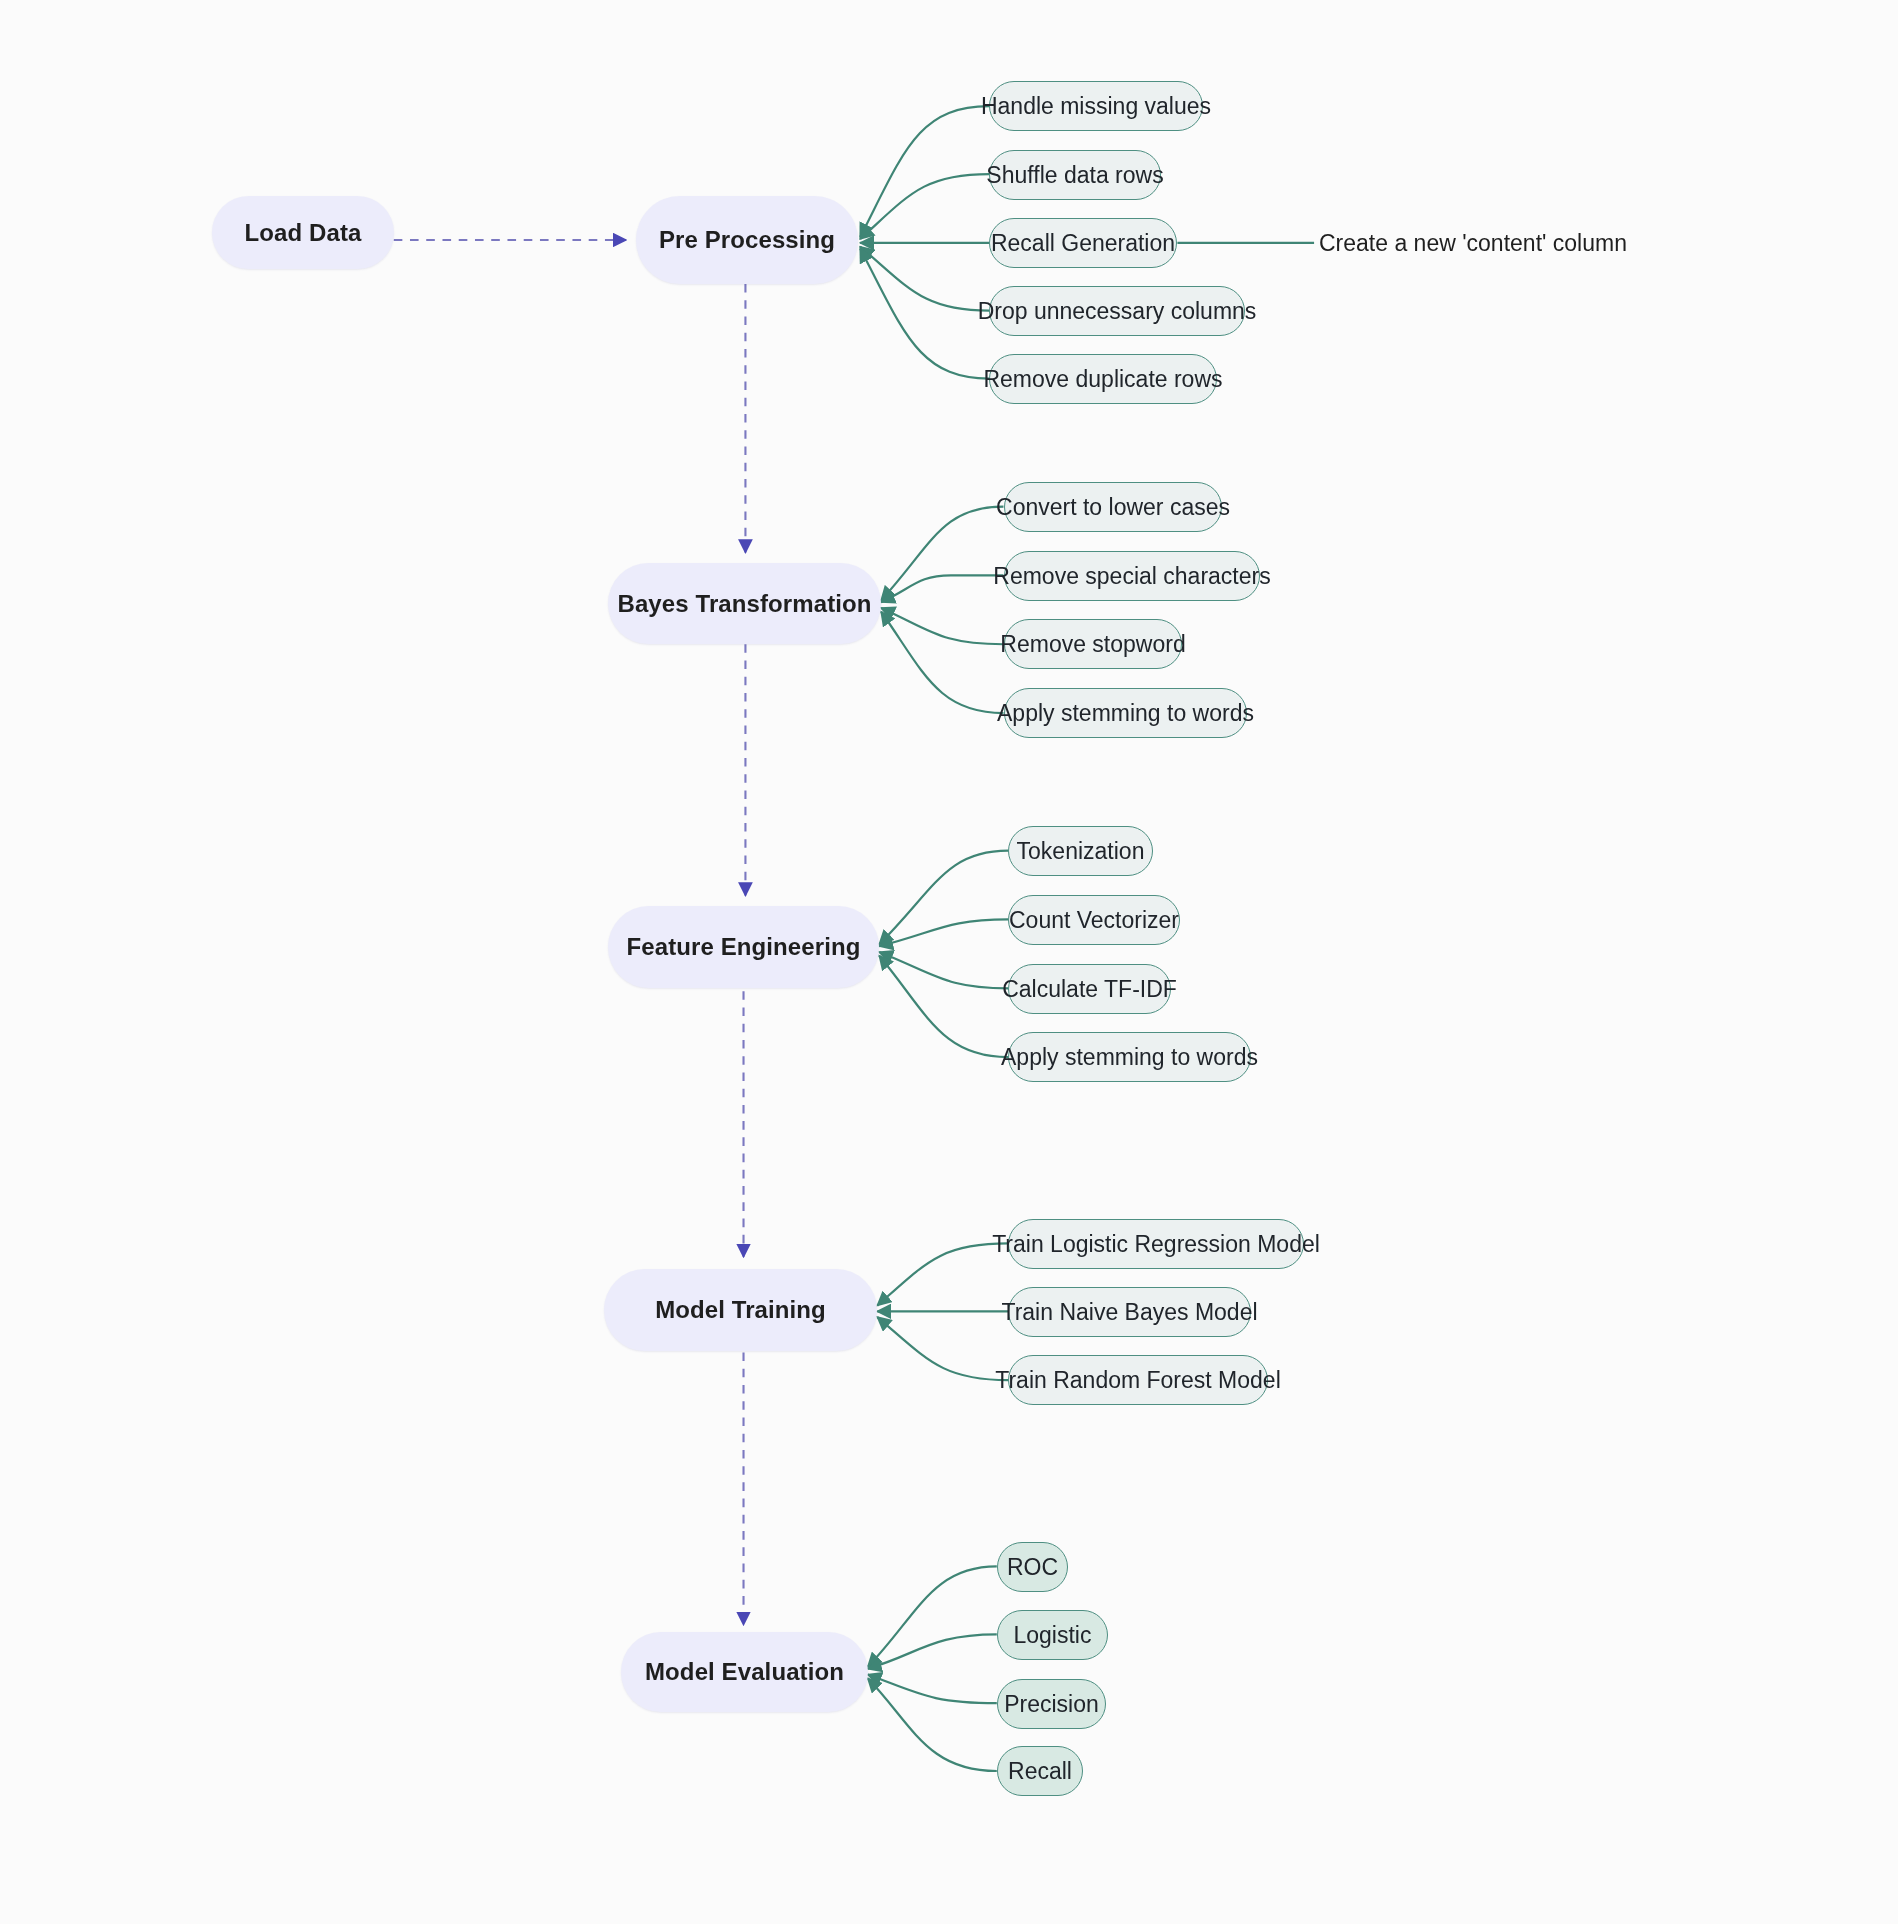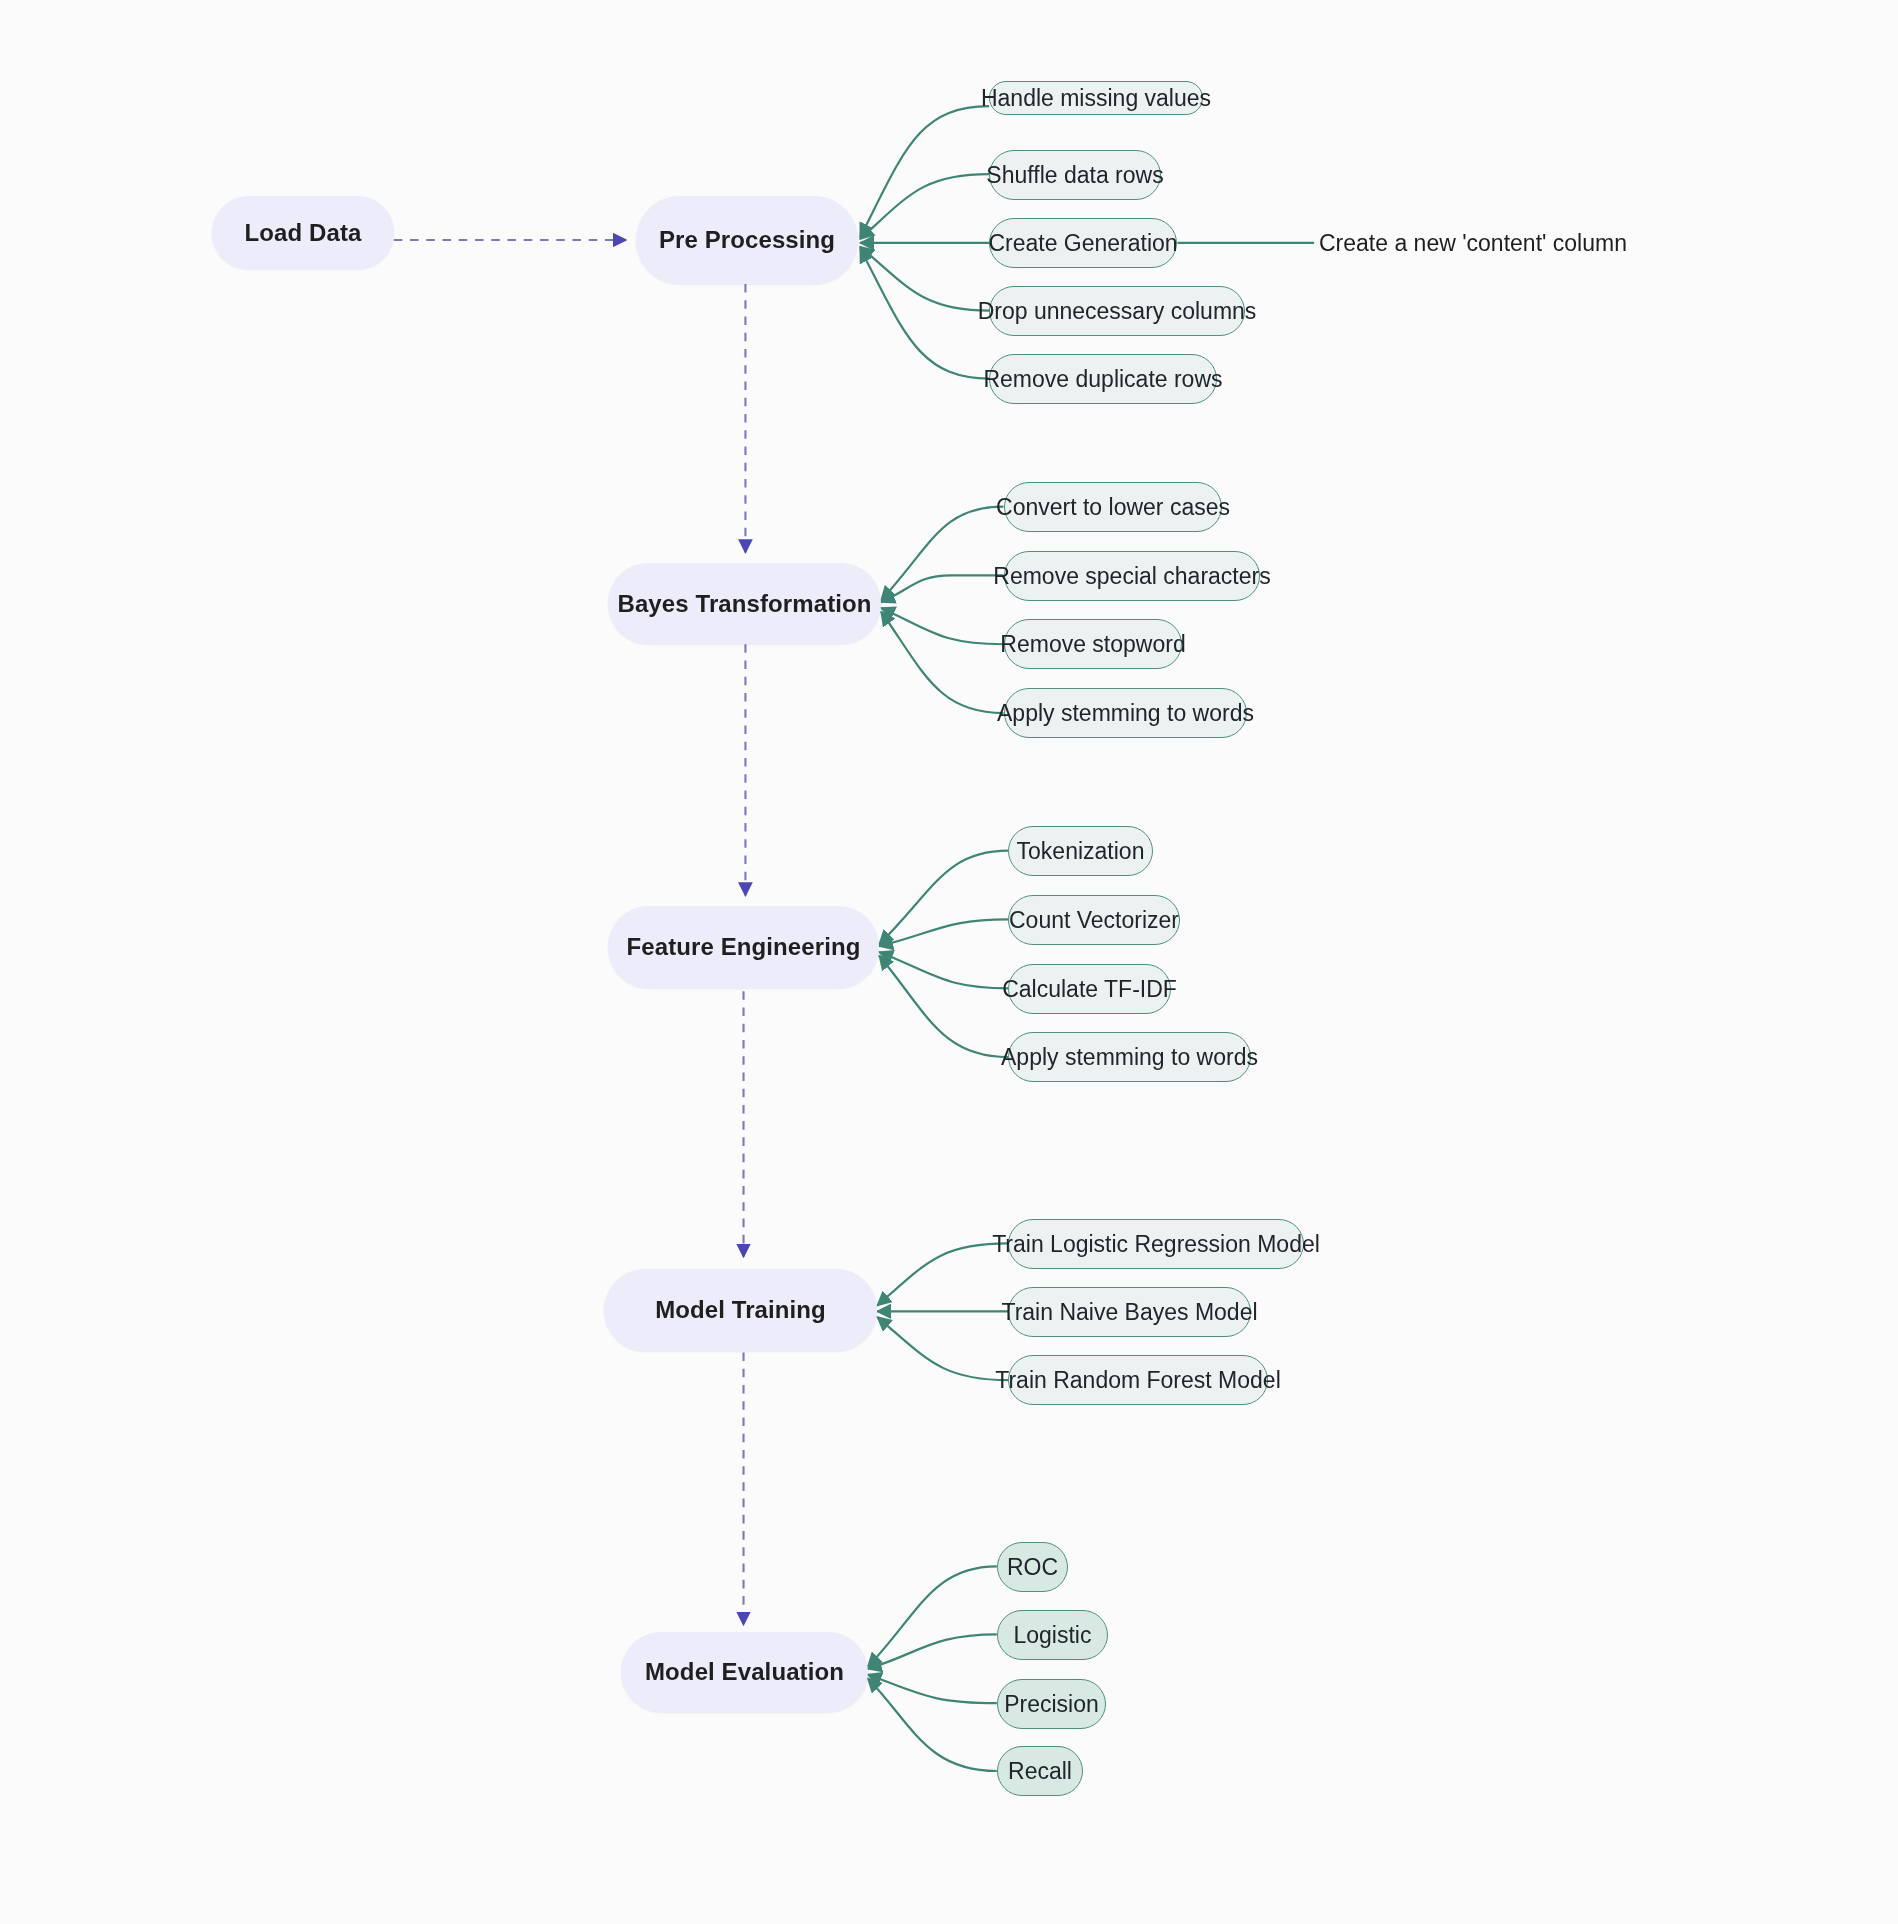--- a/index.html
+++ b/index.html
@@ -147,28 +147,28 @@
   </div>
 
   <div class="node stage" style="left:604px; top:1269px; width:273px; height:82px;">
     <span>Model Training</span>
   </div>
 
   <div class="node stage" style="left:621px; top:1632px; width:247px; height:80px;">
     <span>Model Evaluation</span>
   </div>
 
-  <div class="node leaf" style="left:989px; top:81px; width:214px; height:34px;">
+  <div class="node leaf" style="left:989px; top:81px; width:214px; height:50px;">
     <span>Handle missing values</span>
   </div>
   <div class="node leaf" style="left:989px; top:150px; width:172px; height:50px;">
     <span>Shuffle data rows</span>
   </div>
   <div class="node leaf" style="left:989px; top:218px; width:188px; height:50px;">
-    <span>Create Generation</span>
+    <span>Recall Generation</span>
   </div>
   <div class="node leaf" style="left:989px; top:286px; width:256px; height:50px;">
     <span>Drop unnecessary columns</span>
   </div>
   <div class="node leaf" style="left:989px; top:354px; width:228px; height:50px;">
     <span>Remove duplicate rows</span>
   </div>
 
   <div class="annotation" style="left:1319px; top:228px; height:31px;">
     <span>Create a new 'content' column</span>

